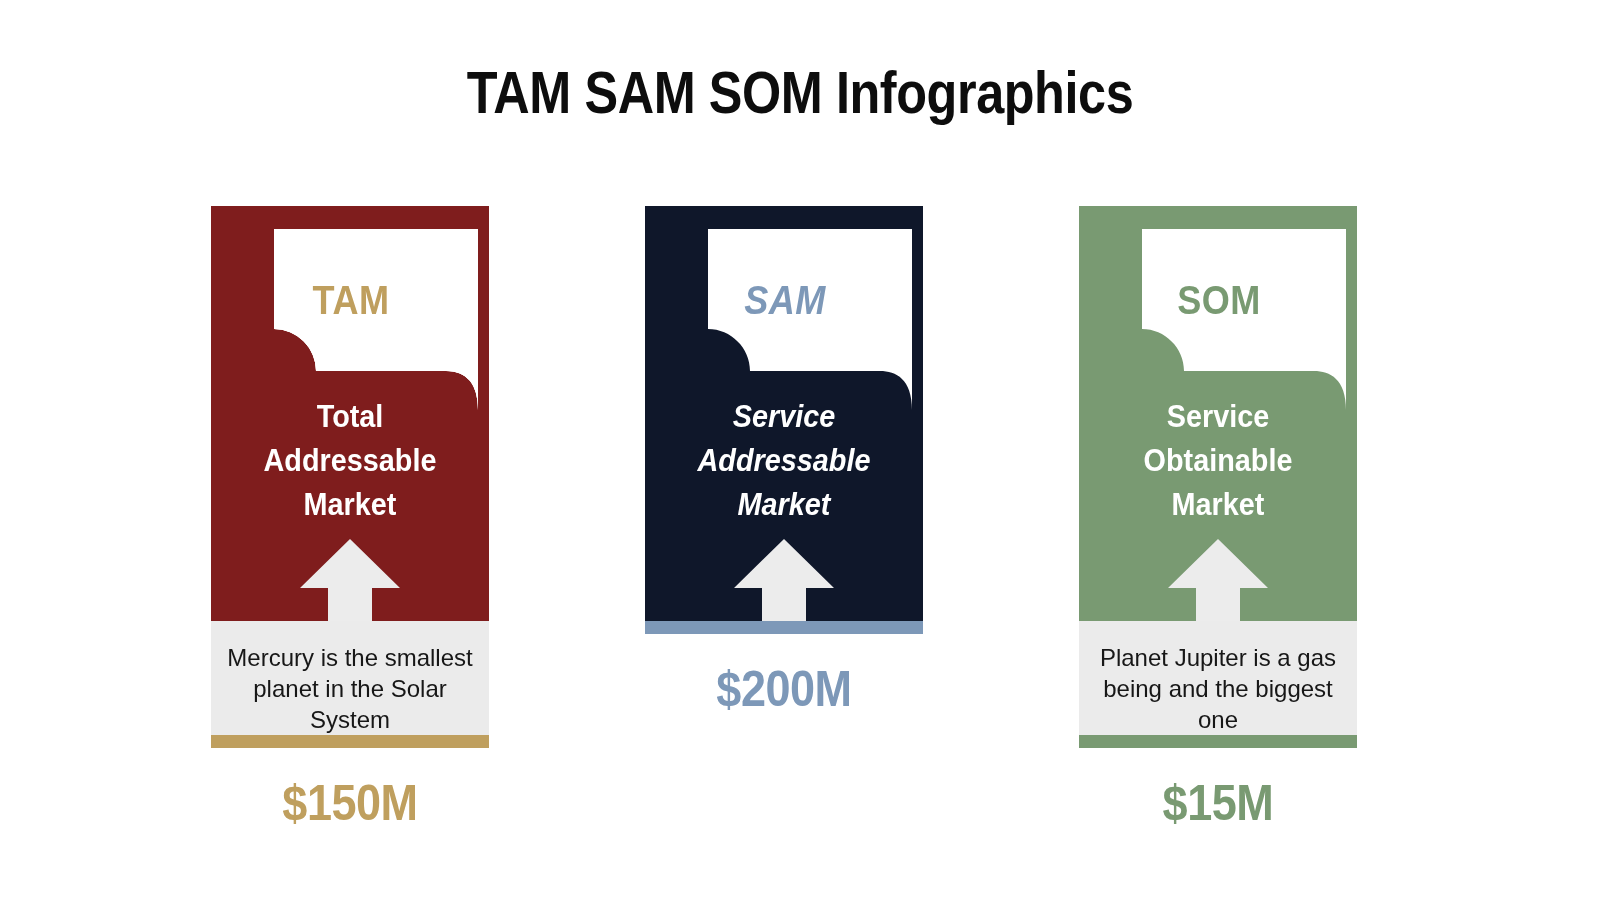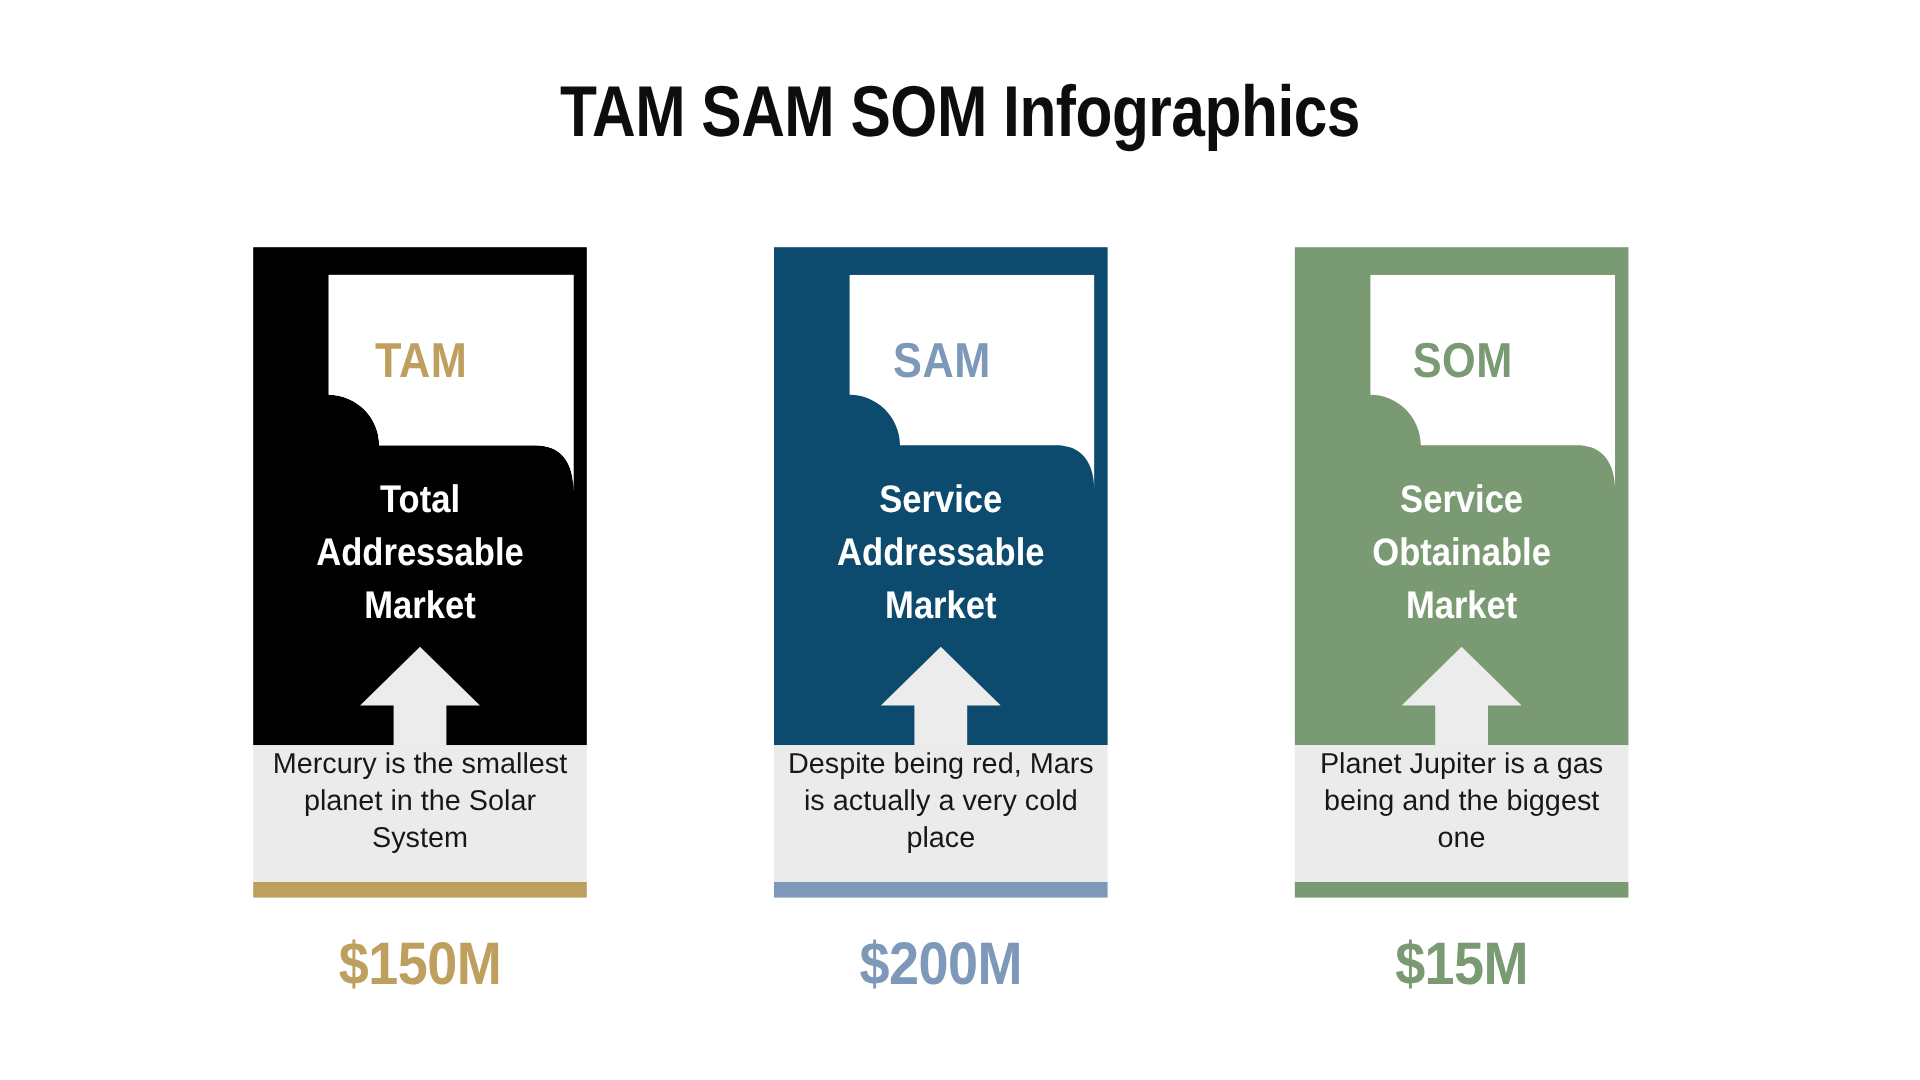--- a/index.html
+++ b/index.html
@@ -117,21 +117,21 @@
   .arrow svg { display: block; width: 100px; height: 82px; }
 
   
   .desc {
     position: relative;
     width: 100%;
     height: 114px;
     background: #ebebeb;
     box-sizing: border-box;
     display: flex;
-    align-items: flex-start;
+    align-items: flex-end;
     justify-content: center;
     padding: 0 10px;
   }
   .desc-text {
     text-align: center;
     font-family: "Liberation Sans", "DejaVu Sans", sans-serif;
     font-size: 24px;
     line-height: 31px;
     color: #171717;
   }
@@ -157,21 +157,21 @@
   }
 </style>
 </head>
 <body style="background: rgb(255, 255, 255);">
 
 <div class="slide-title">TAM SAM SOM Infographics</div>
 
 <div class="columns">
 
   <div class="column col-0">
-    <div class="card" id="card-0" style="background: #000000; text-decoration: underline;">
+    <div class="card" id="card-0" style="background: #7f1d1d; text-decoration: underline;">
 
       <div class="bubble-wrap">
         <svg class="bubble-svg" viewBox="0 0 222 181" xmlns="http://www.w3.org/2000/svg">
           <path id="bpath-0" d="M18,0 H190 V142 H60 A42,42 0 0 0 18,100 Z" fill="#ffffff"></path>
           <path d="M190,0 H222 V181 Q222,142 190,142 Z" fill="#ffffff"></path>
           <path d="M18,0 H190 V142 H60 A42,42 0 0 0 18,100 Z M190,0 H222 V181 Q222,142 190,142 Z" fill="#ffffff"></path>
           <path d="M18,0 L222,0 L222,181 C222,150 206,142 190,142 L60,142 C60,119 41,100 18,100 Z" fill="#ffffff"></path>
         </svg>
         <div class="bubble-label" id="badge-0" style="color: rgb(191, 159, 94);">TAM</div>
       </div>
@@ -192,21 +192,21 @@
     <div class="desc">
       <div class="desc-text">Mercury is the smallest planet in the Solar System</div>
     </div>
 
     <div class="bottom-bar" id="bar-0" style="background: rgb(191, 159, 94);"></div>
 
     <div class="price" id="price-0" style="color: rgb(191, 159, 94);">$150M</div>
   </div>
 
   <div class="column col-1">
-    <div class="card" id="card-1" style="background: #0c4a6e;">
+    <div class="card" id="card-1" style="background: #0f172a; font-style: italic;">
 
       <div class="bubble-wrap">
         <svg class="bubble-svg" viewBox="0 0 222 181" xmlns="http://www.w3.org/2000/svg">
           <path d="M18,0 L222,0 L222,181 C222,150 206,142 190,142 L60,142 C60,119 41,100 18,100 Z" fill="#ffffff"></path>
         </svg>
         <div class="bubble-label" id="badge-1" style="color: rgb(125, 152, 184);">SAM</div>
       </div>
 
       <div class="card-title" id="title-1">
           <div>Service</div>
@@ -214,23 +214,20 @@
           <div>Market</div>
         </div>
 
       <div class="arrow">
         <svg viewBox="0 0 100 82" xmlns="http://www.w3.org/2000/svg">
           <path d="M50,0 L100,49 L72,49 L72,82 L28,82 L28,49 L0,49 Z" fill="#ececec"></path>
         </svg>
       </div>
     </div>
 
-    <div class="desc">
-      <div class="desc-text">Despite being red, Mars is actually a very cold place</div>
-    </div>
 
     <div class="bottom-bar" id="bar-1" style="background: rgb(125, 152, 184);"></div>
 
     <div class="price" id="price-1" style="color: rgb(125, 152, 184);">$200M</div>
   </div>
 
   <div class="column col-2">
     <div class="card" id="card-2" style="background: rgb(121, 154, 114); padding-left: 10px;">
 
       <div class="bubble-wrap">

